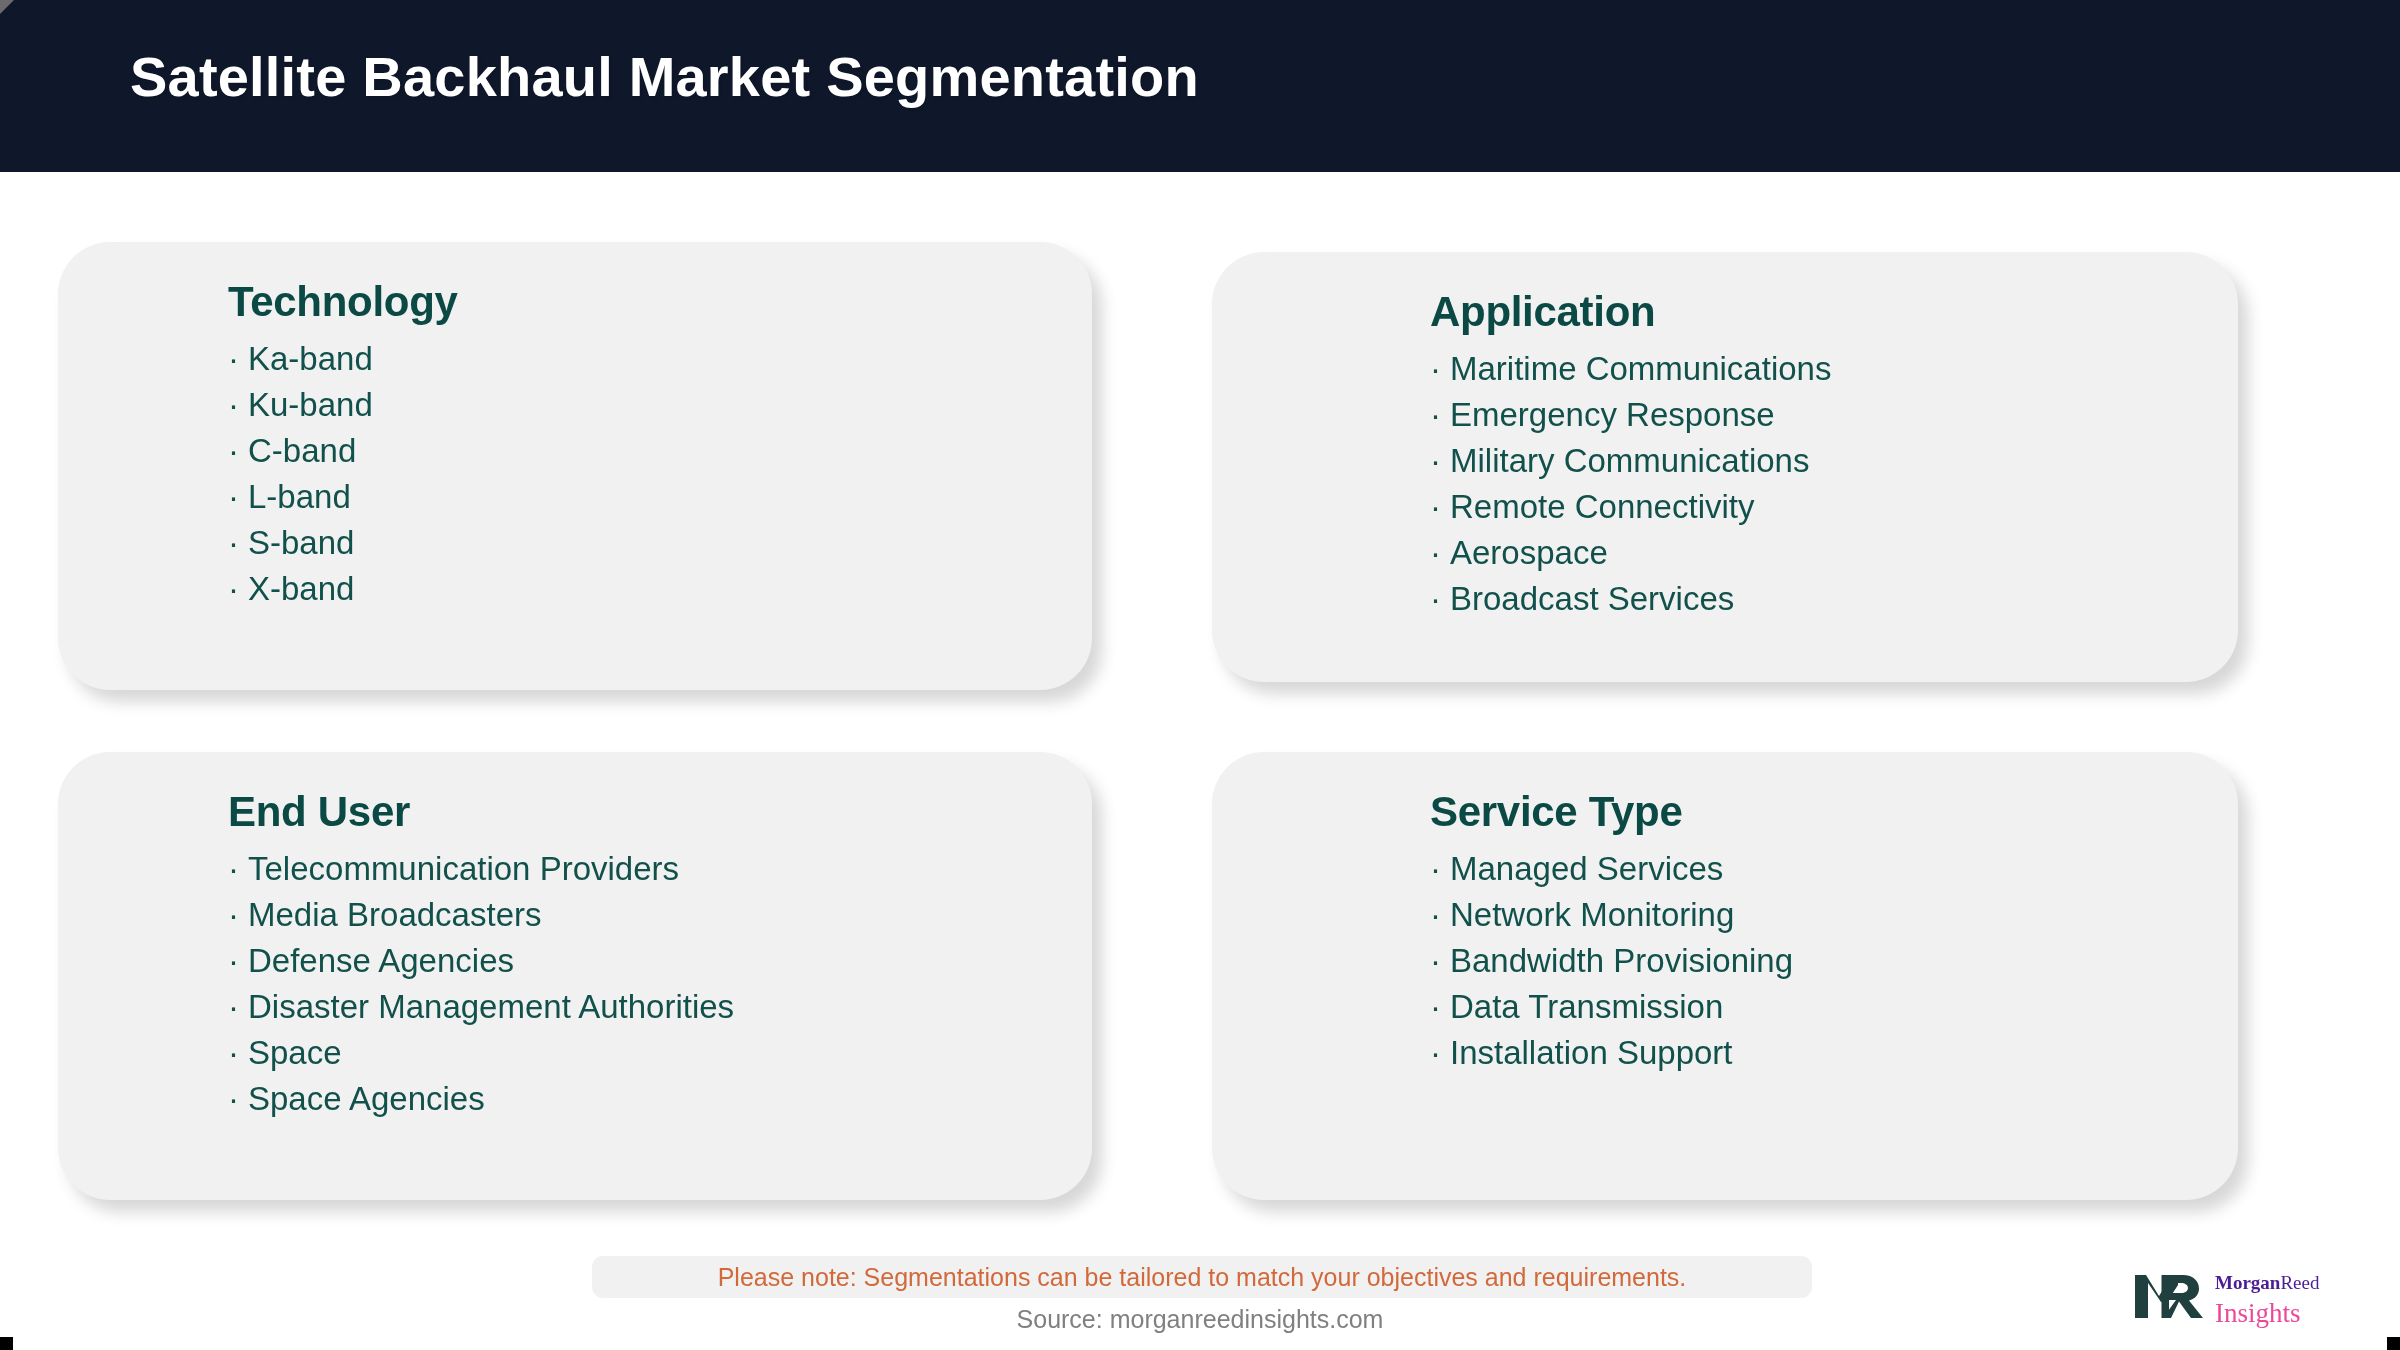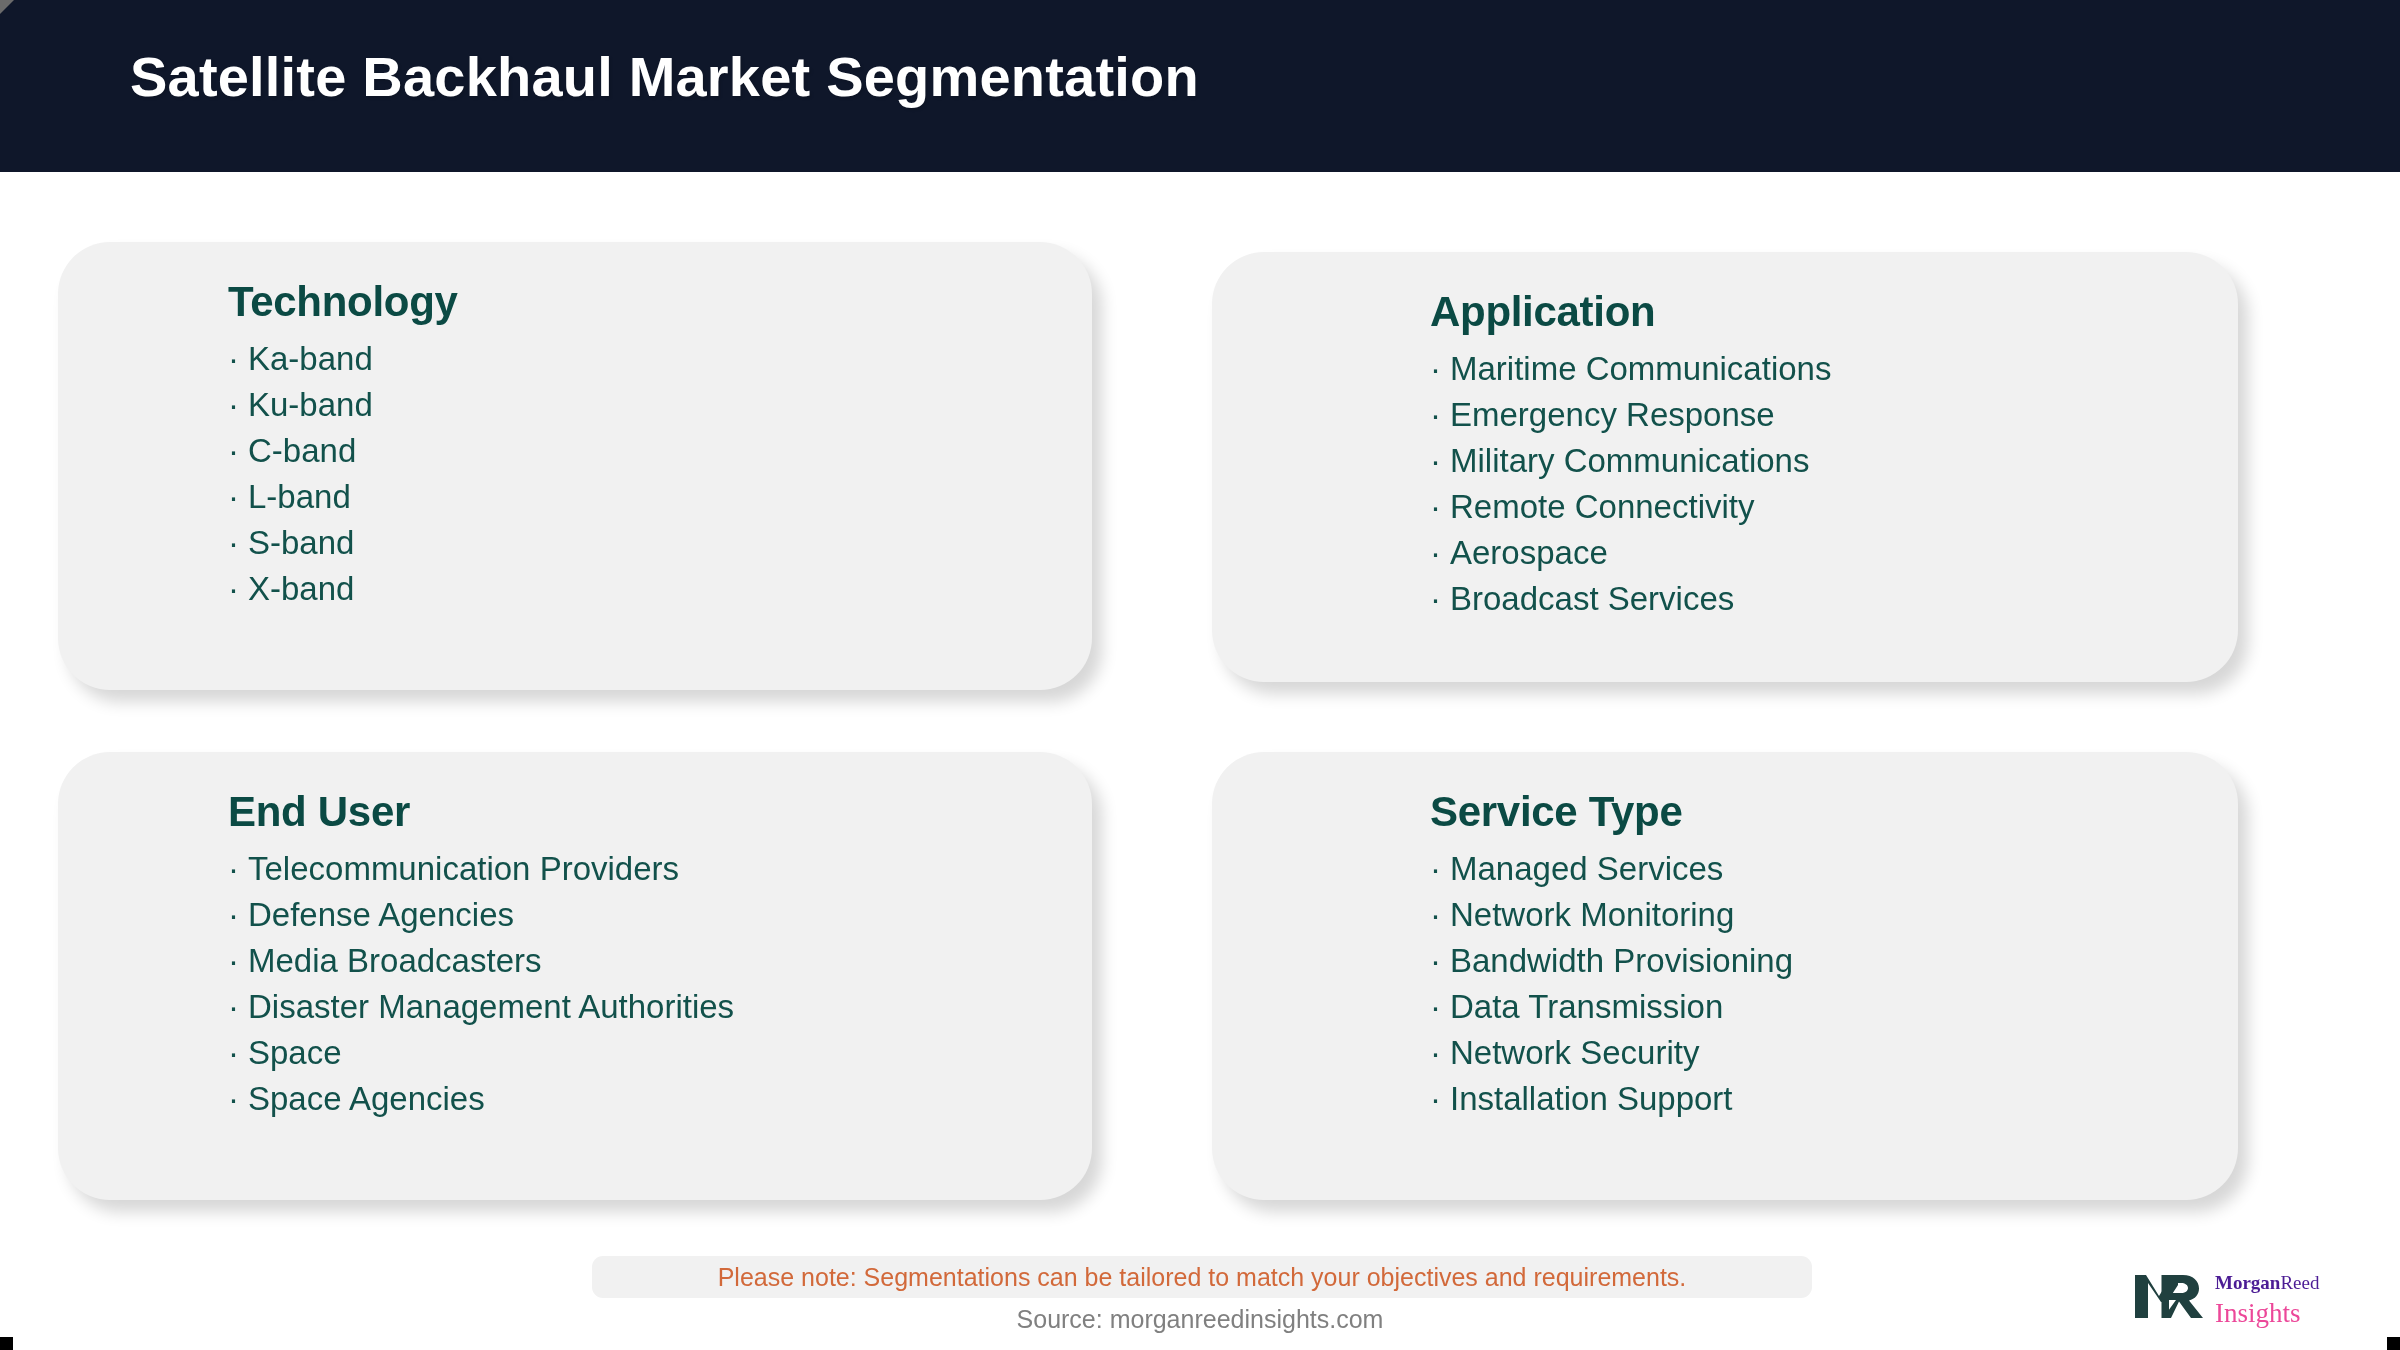--- a/index.html
+++ b/index.html
@@ -200,38 +200,37 @@
         <li><span class="bullet">·</span><span>Broadcast Services</span></li>
       </ul>
     </div>
   </div>
 
   <div class="card card-2">
     <div class="card-inner">
       <div class="card-heading">End User</div>
       <ul class="card-list">
         <li><span class="bullet">·</span><span>Telecommunication Providers</span></li>
+        <li><span class="bullet">·</span><span>Media Broadcasters</span></li>
         <li><span class="bullet">·</span><span>Defense Agencies</span></li>
-        <li><span class="bullet">·</span><span>Media Broadcasters</span></li>
         <li><span class="bullet">·</span><span>Disaster Management Authorities</span></li>
         <li><span class="bullet">·</span><span>Space</span></li>
         <li><span class="bullet">·</span><span>Space Agencies</span></li>
       </ul>
     </div>
   </div>
 
   <div class="card card-3">
     <div class="card-inner">
       <div class="card-heading">Service Type</div>
       <ul class="card-list">
         <li><span class="bullet">·</span><span>Managed Services</span></li>
         <li><span class="bullet">·</span><span>Network Monitoring</span></li>
         <li><span class="bullet">·</span><span>Bandwidth Provisioning</span></li>
         <li><span class="bullet">·</span><span>Data Transmission</span></li>
-        <li><span class="bullet">·</span><span>Network Security</span></li>
         <li><span class="bullet">·</span><span>Installation Support</span></li>
       </ul>
     </div>
   </div>
 
 </div>
 
 <div class="note-banner">
   <span class="note-text">Please note: Segmentations can be tailored to match your objectives and requirements.</span>
 </div>

